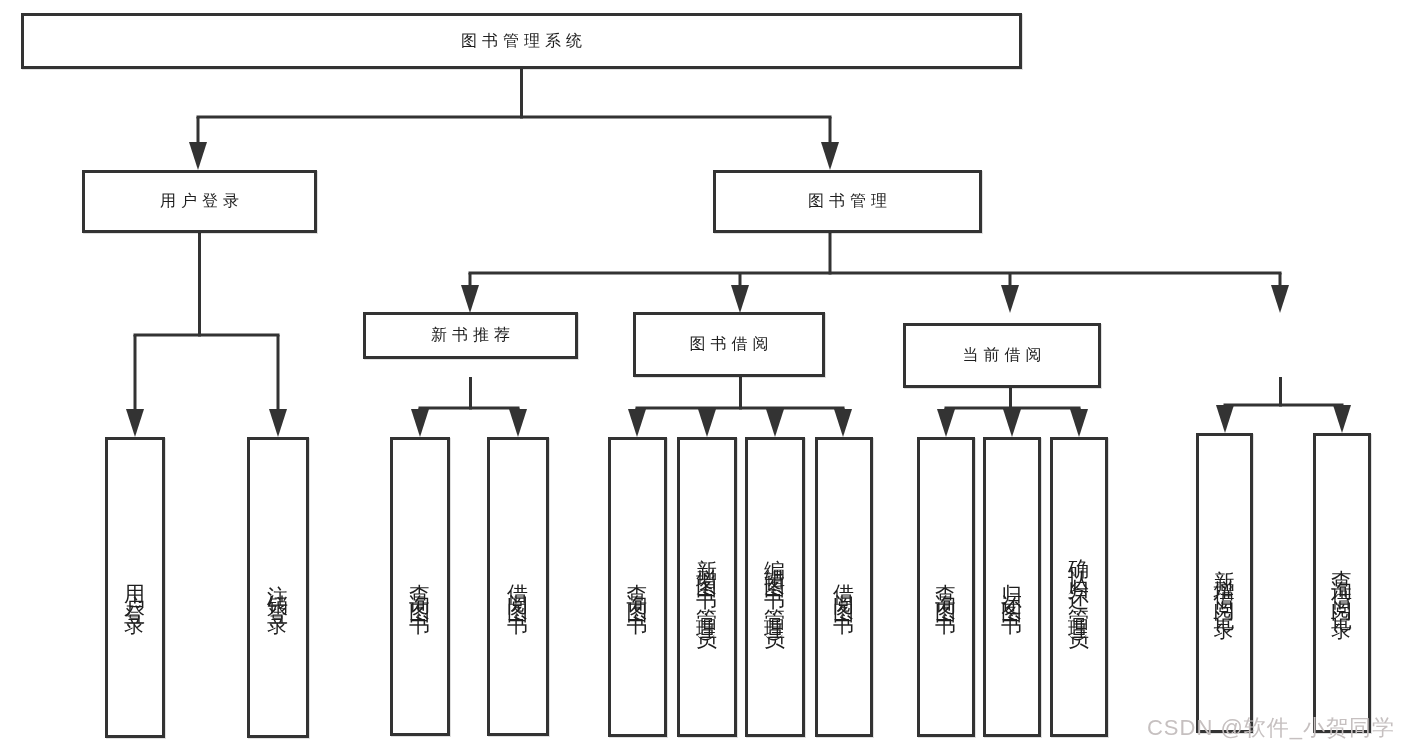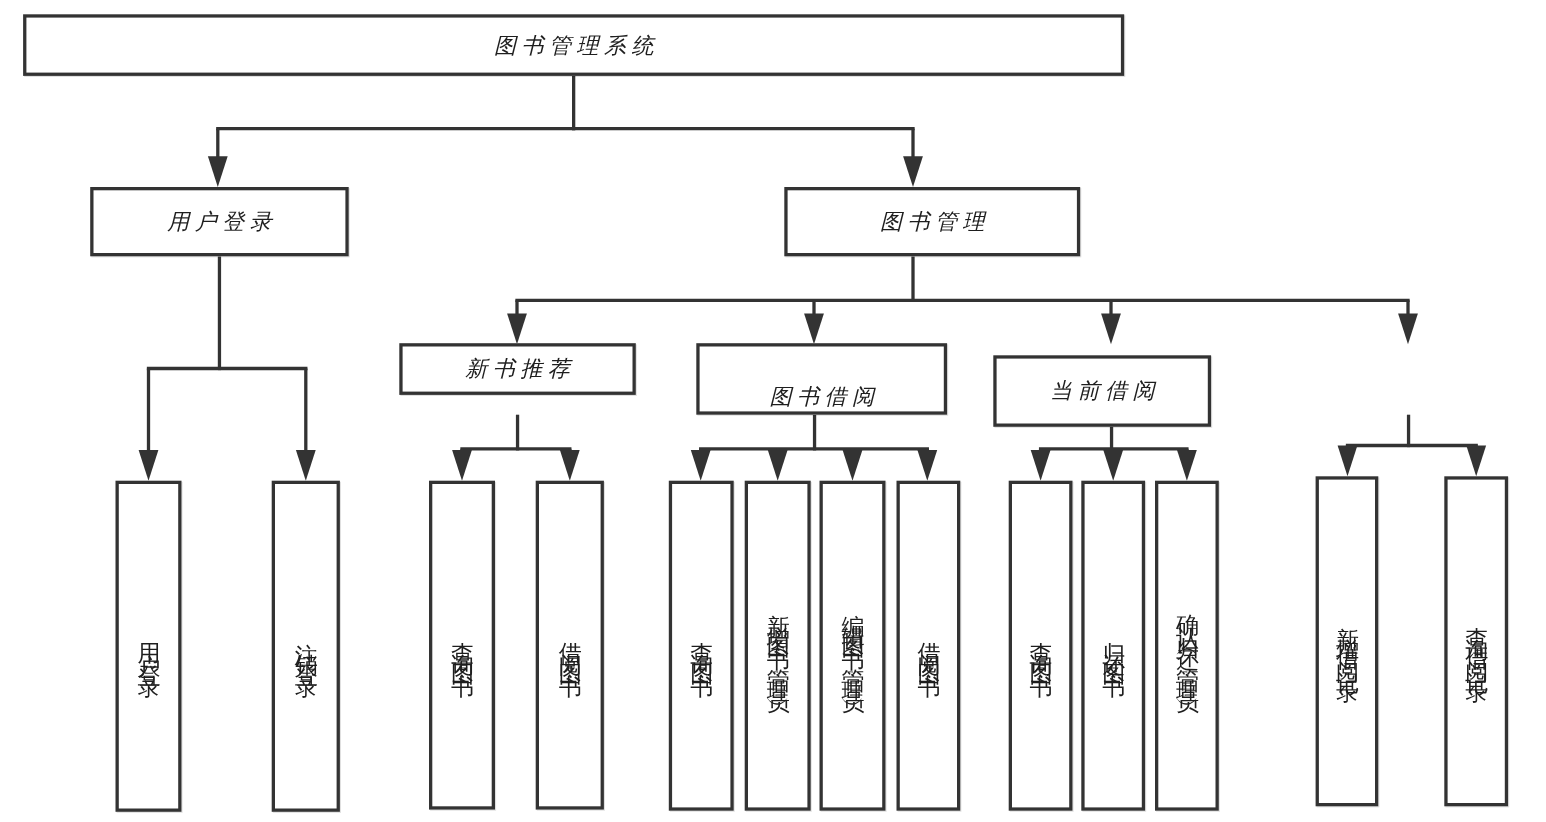--- a/index.html
+++ b/index.html
@@ -20,35 +20,35 @@
     position: absolute;
     box-sizing: border-box;
     border: 3px solid #333333;
     background: #ffffff;
     display: flex;
     align-items: center;
     justify-content: center;
     color: #1e1e1e;
     box-shadow: 1px 1px 0 rgba(0,0,0,0.12);
   }
-  .node.h { font-size: 20px; letter-spacing: 5px; text-indent: 5px; white-space: nowrap; font-style: italic; }
+  .node.h { font-size: 16px; letter-spacing: 5px; text-indent: 5px; white-space: nowrap; }
   .node.v {
     font-size: 21px;
     writing-mode: vertical-rl;
     letter-spacing: 10px;
     line-height: 1;
   }
   .node span { display: block; }
 
   
   #n-root    { left: 21px;   top: 13px;  width: 1001px; height: 56px; }
   #n-login   { left: 82px;   top: 170px; width: 235px;  height: 63px; }
   #n-mgmt    { left: 713px;  top: 170px; width: 269px;  height: 63px; }
   #n-rec     { left: 363px;  top: 312px; width: 215px;  height: 47px; }
-  #n-borrow  { left: 633px;  top: 312px; width: 228px;  height: 65px; align-items: flex-end; }
+  #n-borrow  { left: 633px;  top: 312px; width: 192px;  height: 65px; }
   #n-current { left: 903px;  top: 312px; width: 198px;  height: 65px; margin-top: 11px; }
   #n-records { left: 1173px; top: 312px; width: 214px;  height: 65px; }
   #n-l1  { left: 105px;  top: 437px; width: 60px; height: 301px; }
   #n-l2  { left: 247px;  top: 437px; width: 62px; height: 301px; }
   #n-l3  { left: 390px;  top: 437px; width: 60px; height: 299px; }
   #n-l4  { left: 487px;  top: 437px; width: 62px; height: 299px; }
   #n-l5  { left: 608px;  top: 437px; width: 59px; height: 300px; }
   #n-l6  { left: 677px;  top: 437px; width: 60px; height: 300px; }
   #n-l7  { left: 745px;  top: 437px; width: 60px; height: 300px; }
   #n-l8  { left: 815px;  top: 437px; width: 58px; height: 300px; }
@@ -193,13 +193,14 @@
   <div class="node v" id="n-l11">
     <span>确认归还（管理员）</span>
   </div>
   <div class="node v" id="n-l12">
     <span>新增借阅记录</span>
   </div>
   <div class="node v" id="n-l13">
     <span>查询借阅记录</span>
   </div>
 
+  <div class="watermark">CSDN @软件_小贺同学</div>
 </div>
 
 </body></html>

